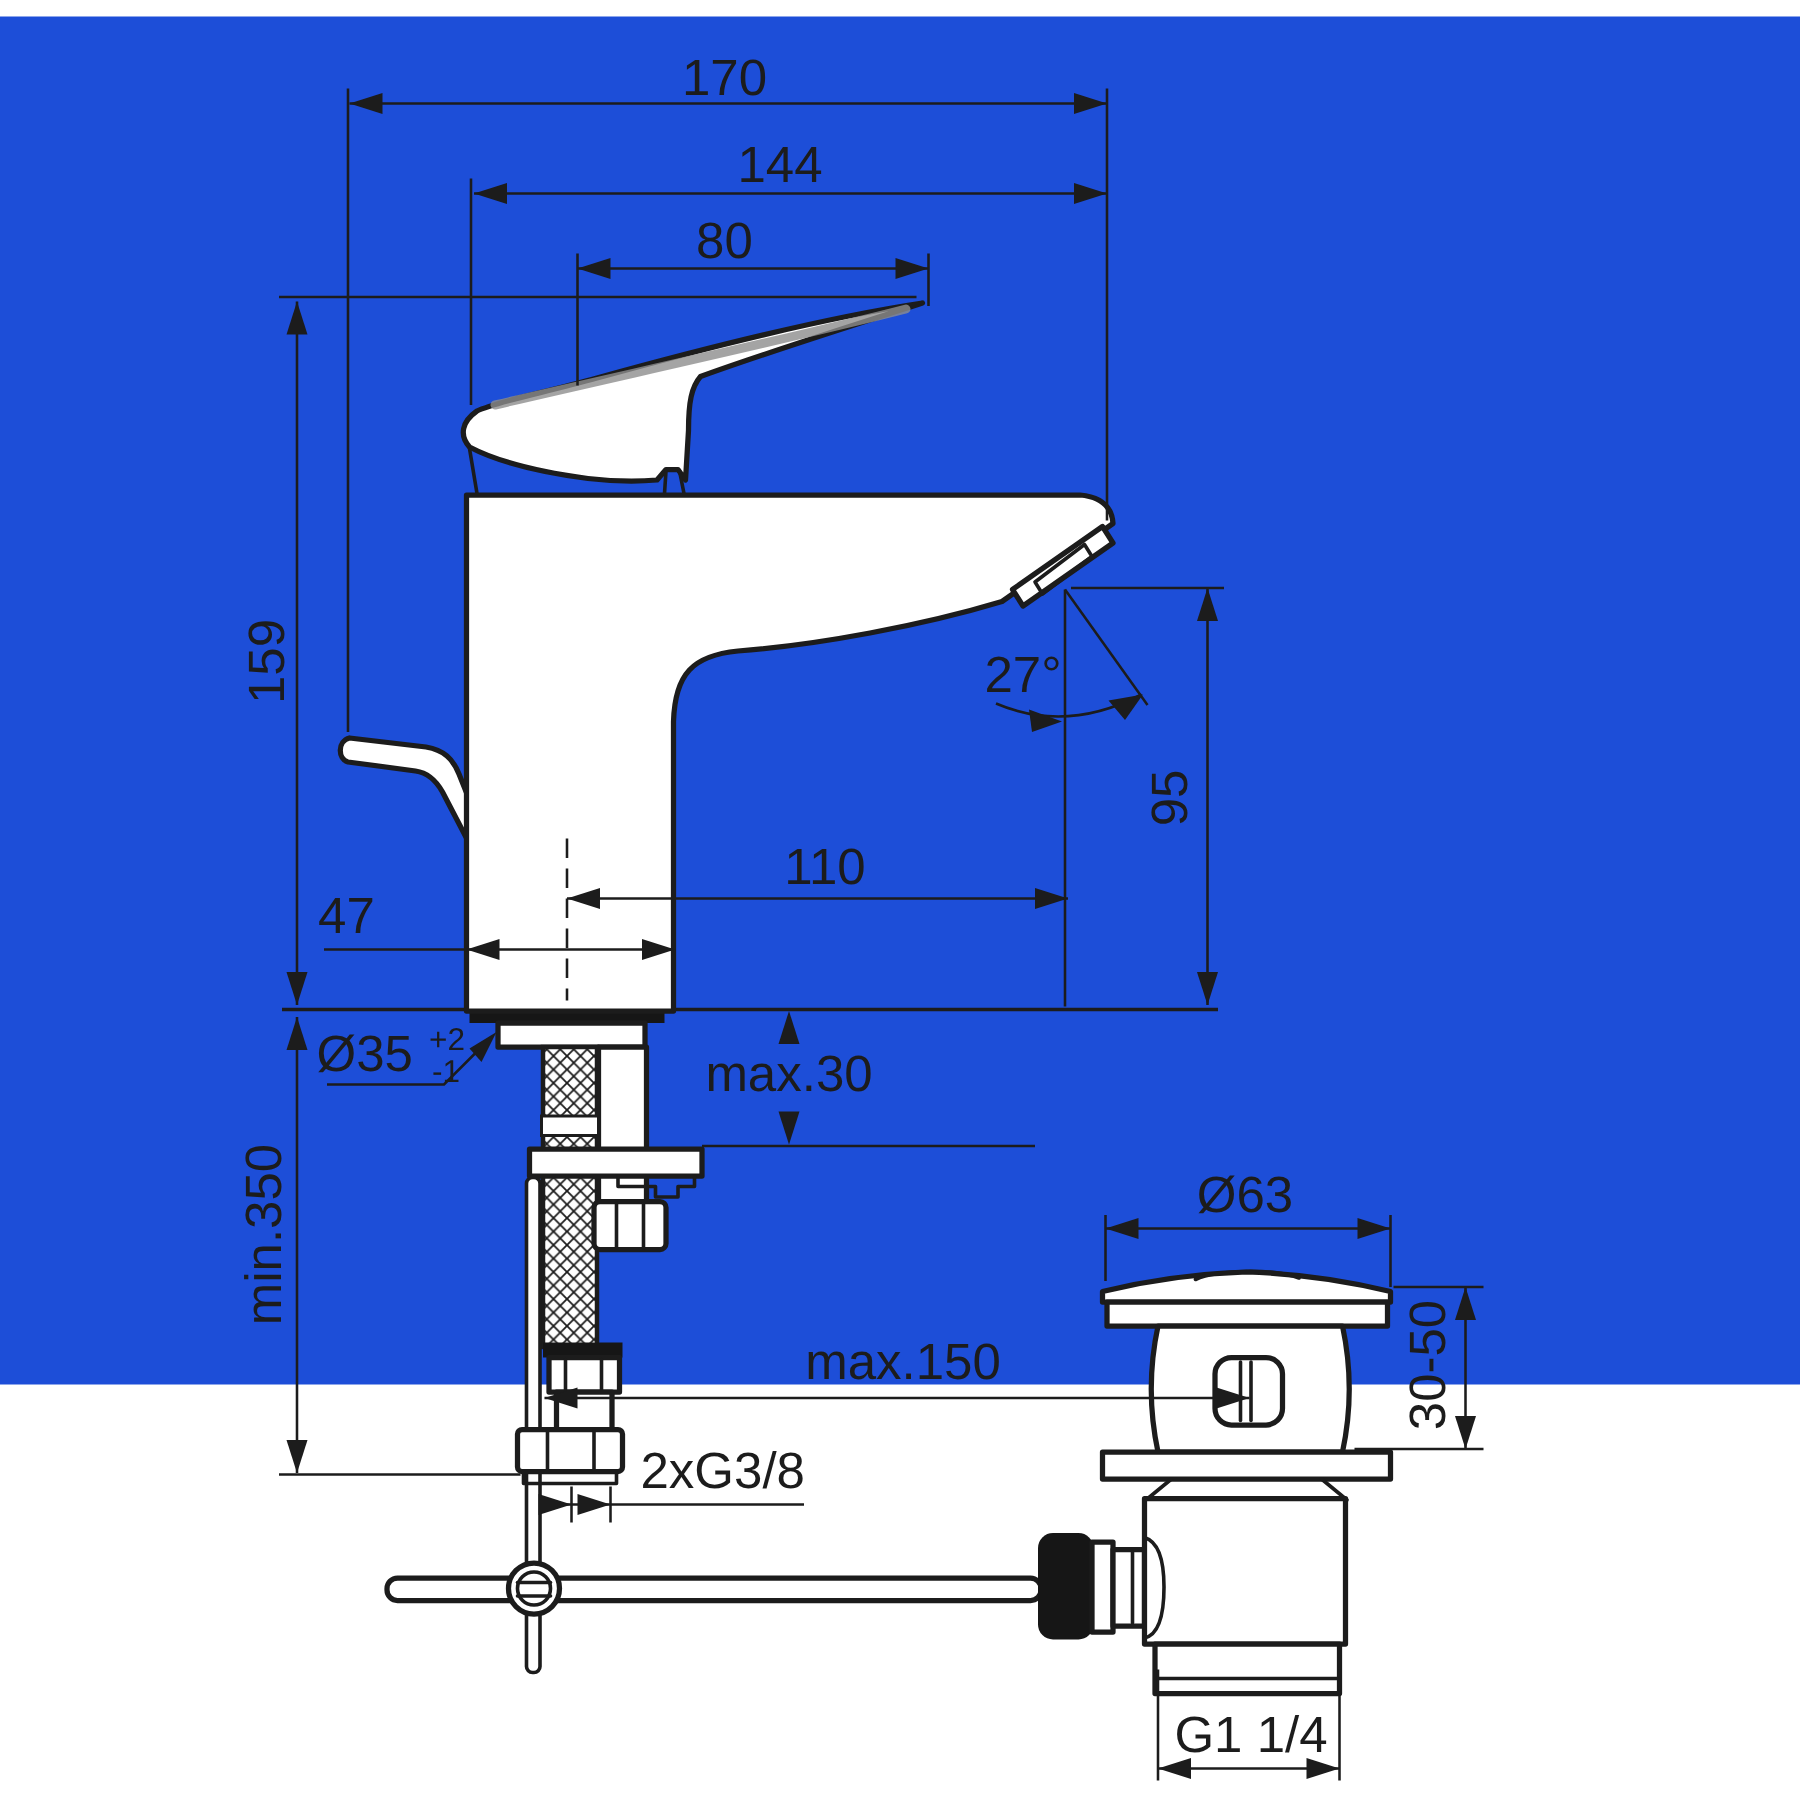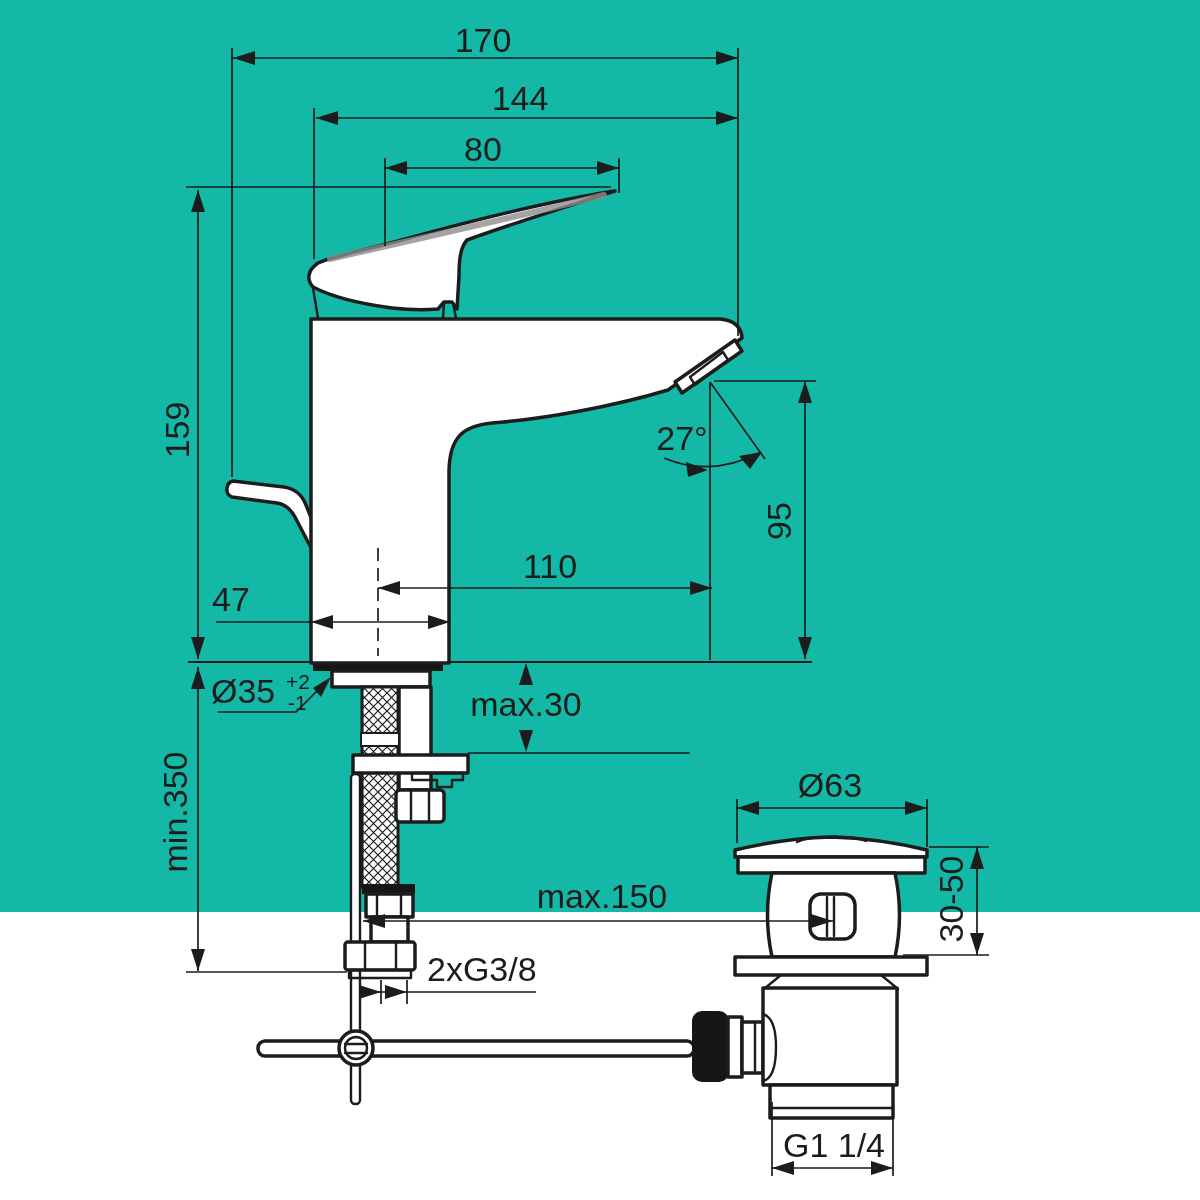--- a/index.html
+++ b/index.html
@@ -1,17 +1,17 @@
 <!DOCTYPE html>
 <html><head>
 <meta charset="utf-8">
 <style>
   html,body{margin:0;padding:0;background:#ffffff;}
   body{width:1200px;height:1200px;font-family:"Liberation Sans",sans-serif;}
-  .canvas{width:1200px;height:912px;background:#14b8a6;}
+  .canvas{width:1200px;height:912px;background:#1d4ed8;margin-top:11px;}
   svg{display:block;}
   .thin{stroke:#1c1c1c;stroke-width:1.7;fill:none;}
   .deck{stroke:#1c1c1c;stroke-width:2.2;fill:none;}
   .part{stroke:#1c1c1c;stroke-width:3.5;fill:#ffffff;stroke-linejoin:round;stroke-linecap:round;}
   .part2{stroke:#1c1c1c;stroke-width:2.4;fill:none;stroke-linejoin:round;stroke-linecap:round;}
   .arr{fill:#1c1c1c;stroke:none;}
   .dark{fill:#161616;stroke:none;}
   .accent{stroke:#8d8d8d;stroke-width:6;fill:none;stroke-linecap:round;opacity:.8;}
   .cl{stroke:#1c1c1c;stroke-width:1.7;fill:none;stroke-dasharray:13 7;}
   text.lbl{font-family:"Liberation Sans",sans-serif;font-size:34px;fill:#1c1c1c;}

